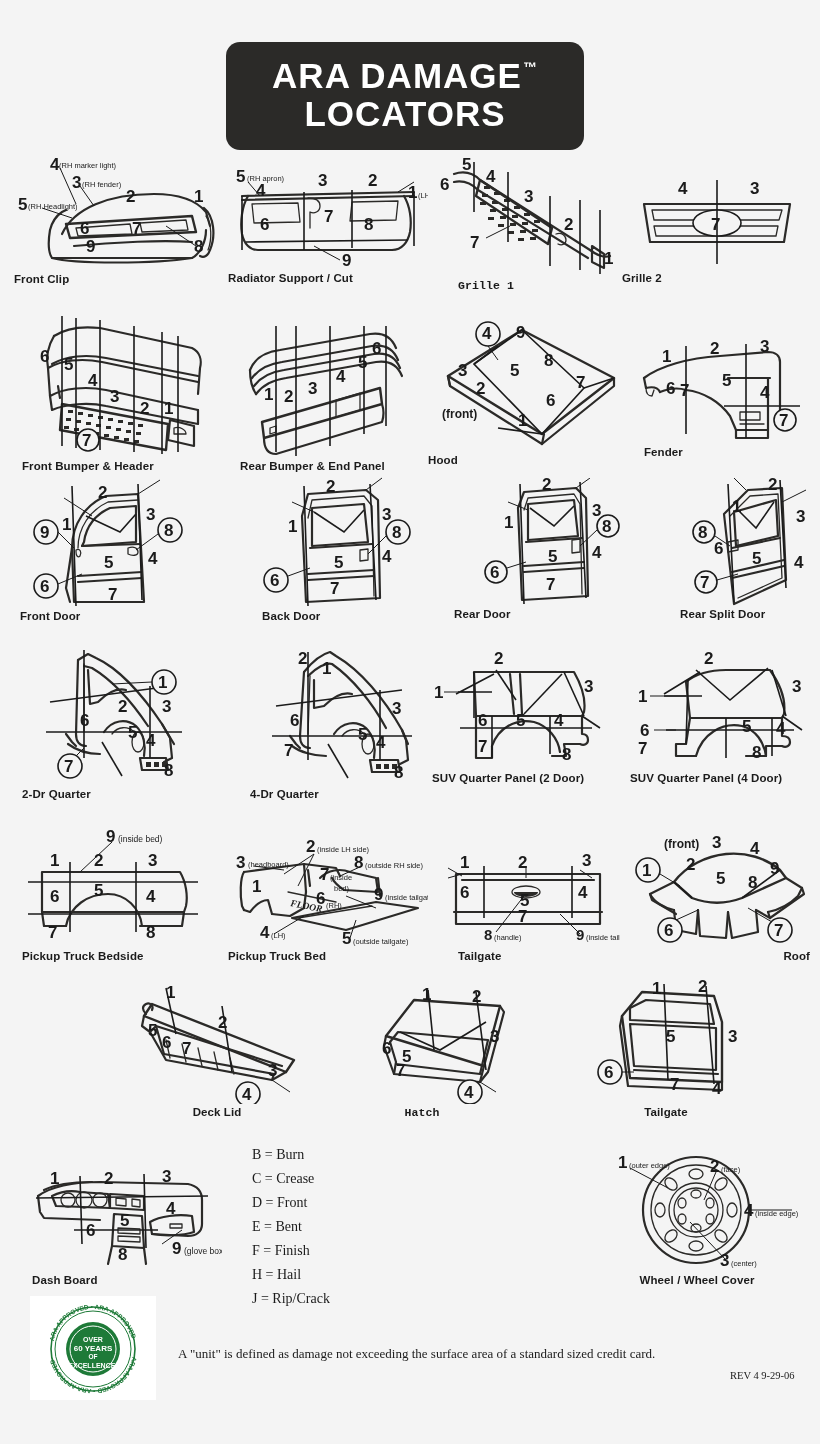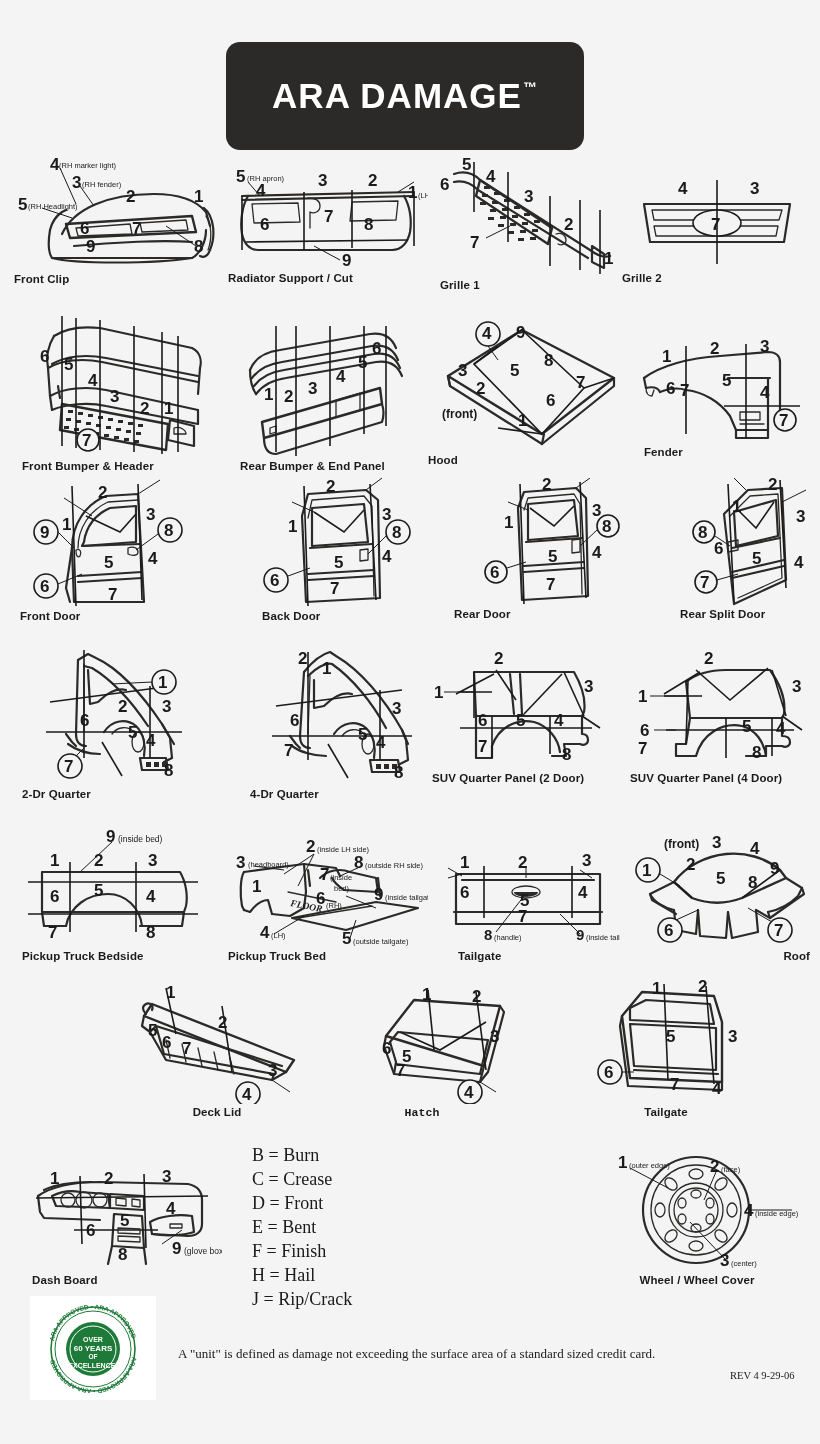--- a/index.html
+++ b/index.html
@@ -50,21 +50,21 @@
   .circ{fill:#f4f4f4;stroke:#1b1b1b;stroke-width:1.6;}
   .dk{fill:#2b2a28;}
 
   
   .legend{position:absolute;left:252px;top:1143px;width:330px;}
   .legend h2{
     margin:0 0 6px 0;text-align:center;
     font-family:"Liberation Serif", serif;font-size:15px;font-weight:bold;
     text-decoration:underline;
   }
-  .legend .cols{display:flex;gap:22px;font-family:"Liberation Serif", serif;font-size:18px;}
+  .legend .cols{display:flex;gap:22px;font-family:"Liberation Serif", serif;font-size:14px;}
   .legend .col{display:flex;flex-direction:column;gap:0;}
   .legend .col div{height:24px;line-height:24px;white-space:nowrap;}
 
   
   .footnote{
     position:absolute;left:178px;top:1346px;width:620px;
     font-family:"Liberation Serif", serif;font-size:13px;
   }
   .rev{
     position:absolute;left:730px;top:1370px;
@@ -80,20 +80,21 @@
 </head>
 <body>
 
 <div class="page">
 
   <div class="banner">
     <div class="line1">
       <span>ARA DAMAGE</span>
         <span class="tm">™</span>
     </div>
+    <div class="line2">LOCATORS</div>
   </div>
 
   <div class="cell" style="left:14px;top:146px;">
     <svg width="206" height="125" viewBox="0 0 206 125">
       <path class="shp" d="M48 88 C60 62 95 48 140 48 C165 48 182 54 192 66 L196 80"></path>
       <path class="shp" d="M36 84 C38 76 42 70 48 66 L52 64"></path>
       <path class="shp" d="M36 84 C34 96 34 106 38 112 L178 112 C186 108 192 96 192 84"></path>
       <path class="shp" d="M38 112 C60 118 140 118 178 112"></path>
       <path class="ln3" d="M52 78 L178 70 L182 86 L56 92 Z"></path>
       <path class="shpthin" d="M62 82 L116 78 L118 88 L64 90 Z"></path>
@@ -185,21 +186,21 @@
       <path class="ln2" d="M34 10 L34 60 M68 20 L68 90 M110 44 L110 114 M140 48 L140 118 M160 58 L160 122"></path>
       <path class="ln" d="M46 86 L70 74"></path>
       <text class="num" x="22" y="18">5</text>
       <text class="num" x="0" y="38">6</text>
       <text class="num" x="46" y="30">4</text>
       <text class="num" x="84" y="50">3</text>
       <text class="num" x="124" y="78">2</text>
       <text class="num" x="164" y="112">1</text>
       <text class="num" x="30" y="96">7</text>
     </svg>
-    <div class="cap" style="margin-left:0px;">Grille 1</div>
+    <div class="cap" style="margin-left:18px;font-family:Liberation Mono, monospace;">Grille 1</div>
   </div>
 
   <div class="cell" style="left:622px;top:172px;">
     <svg width="190" height="98" viewBox="0 0 190 98">
       <path class="shp" d="M22 32 L168 32 L162 70 L28 70 Z"></path>
       <path class="shpthin" d="M30 38 L160 38 L157 48 L32 48 Z"></path>
       <path class="shpthin" d="M32 54 L156 54 L154 64 L34 64 Z"></path>
       <ellipse class="circ" cx="95" cy="51" rx="24" ry="13"></ellipse>
       <path class="ln2" d="M95 8 L95 92"></path>
       <text class="num" x="56" y="22">4</text>

